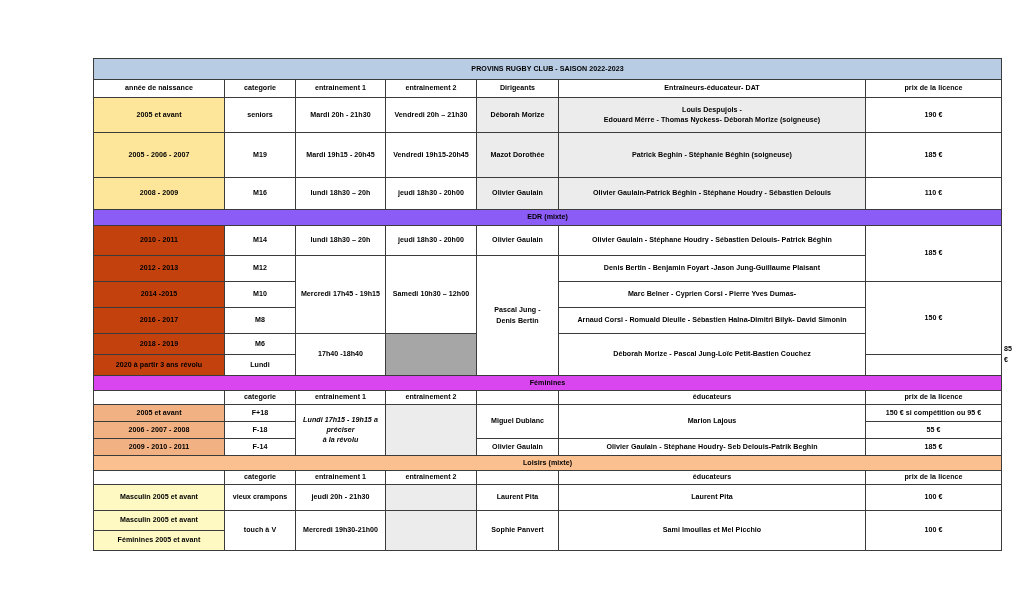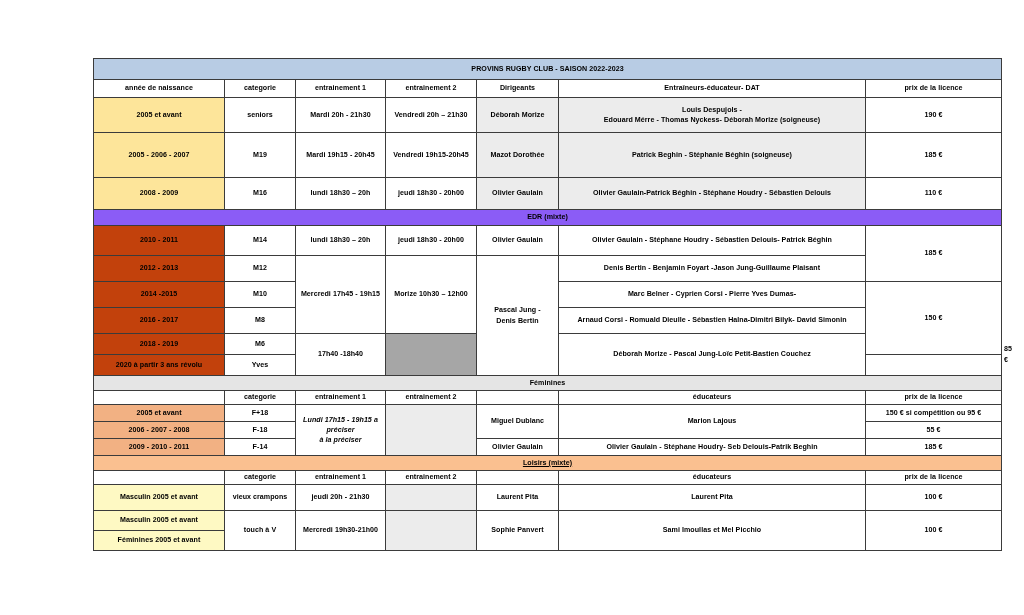--- a/index.html
+++ b/index.html
@@ -21,27 +21,26 @@
   
   td.title-band{
     background:#b8cce4;border:1px solid #b8cce4;border-bottom:1px solid #3b3b3b;
     font-size:11.2px;font-weight:normal;height:20px;letter-spacing:0.1px;
   }
   td.band-edr{
     background:#8b5cf6;font-size:9.3px;font-weight:bold;height:15px;
     border-left:1px solid #3b3b3b;border-right:1px solid #3b3b3b;
   }
   td.band-fem{
-    background:#e5e5e5;font-size:9.3px;font-weight:bold;height:14px;
+    background:#d946ef;font-size:9.3px;font-weight:bold;height:14px;
     border:1px solid #c0504d;
   }
   td.band-loi{
     background:#fac090;font-size:9.3px;font-weight:bold;height:14px;
     border:1px solid #e46c0a;
-    text-decoration:underline;
   }
 
   
   td.hdr-main{
     border:none;font-size:9.2px;font-weight:normal;height:17px;
   }
   td.hdr-main.boxed{border:1px solid #3b3b3b;}
   td.hdr-sub{font-size:7.1px;font-weight:bold;height:13px;border:1px solid #3b3b3b;}
   td.hdr-blank{border:1px solid #3b3b3b;}
   td.nb{border:none;}
@@ -133,21 +132,21 @@
       <td>jeudi 18h30 - 20h00</td>
       <td>Olivier Gaulain</td>
       <td>Olivier Gaulain - Stéphane Houdry - Sébastien Delouis- Patrick Béghin</td>
       <td rowspan="2" class="vb">185 €</td>
     </tr>
 
     <tr style="height:26px">
       <td class="f-blue">2012 - 2013</td>
       <td>M12</td>
       <td rowspan="3">Mercredi 17h45 - 19h15</td>
-      <td rowspan="3">Morize   10h30 – 12h00</td>
+      <td rowspan="3">Samedi   10h30 – 12h00</td>
       <td rowspan="5">
         <div>Pascal Jung -</div>
         <div>Denis Bertin</div>
       </td>
       <td>Denis Bertin - Benjamin Foyart -Jason Jung-Guillaume Plaisant</td>
     </tr>
 
     <tr style="height:26px">
       <td class="f-blue">2014 -2015</td>
       <td>M10</td>
@@ -165,21 +164,21 @@
       <td class="f-blue">2018 - 2019</td>
       <td>M6</td>
       <td rowspan="2">17h40 -18h40</td>
       <td rowspan="2" class="f-solidgray"></td>
       <td rowspan="2">Déborah Morize - Pascal Jung-Loïc Petit-Bastien Couchez</td>
       <td rowspan="2">85 €</td>
     </tr>
 
     <tr style="height:21px">
       <td class="f-blue">2020 à partir 3 ans révolu</td>
-      <td>Yves</td>
+      <td>Lundi</td>
     </tr>
 
     <tr>
       <td class="band-fem" colspan="7">Féminines</td>
     </tr>
 
     <tr>
       <td class="nb"></td>
       <td class="hdr-sub">categorie</td>
       <td class="hdr-sub">entrainement 1</td>
@@ -188,21 +187,21 @@
       <td class="hdr-sub">éducateurs</td>
       <td class="hdr-sub">prix de la licence</td>
     </tr>
 
     <tr style="height:17px">
       <td class="f-orange">2005 et avant</td>
       <td>F+18</td>
       <td rowspan="3" class="vt two-line">
         <div>Lundi 17h15 - 19h15 a</div>
         <div>préciser</div>
-        <div>à la préciser</div>
+        <div>à la révolu</div>
       </td>
       <td rowspan="3" class="f-gray"></td>
       <td rowspan="2">Miguel Dublanc</td>
       <td rowspan="2">Marion Lajous</td>
       <td>150 € si compétition ou 95 €</td>
     </tr>
 
     <tr style="height:17px">
       <td class="f-orange">2006 - 2007 - 2008</td>
       <td>F-18</td>

